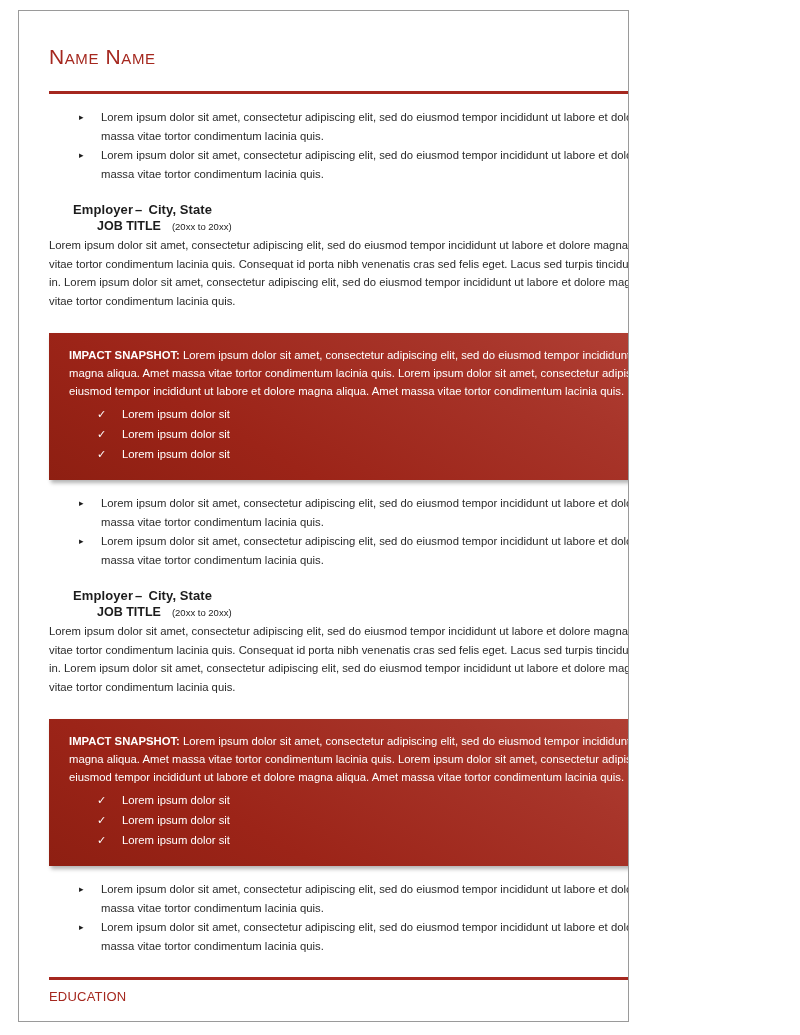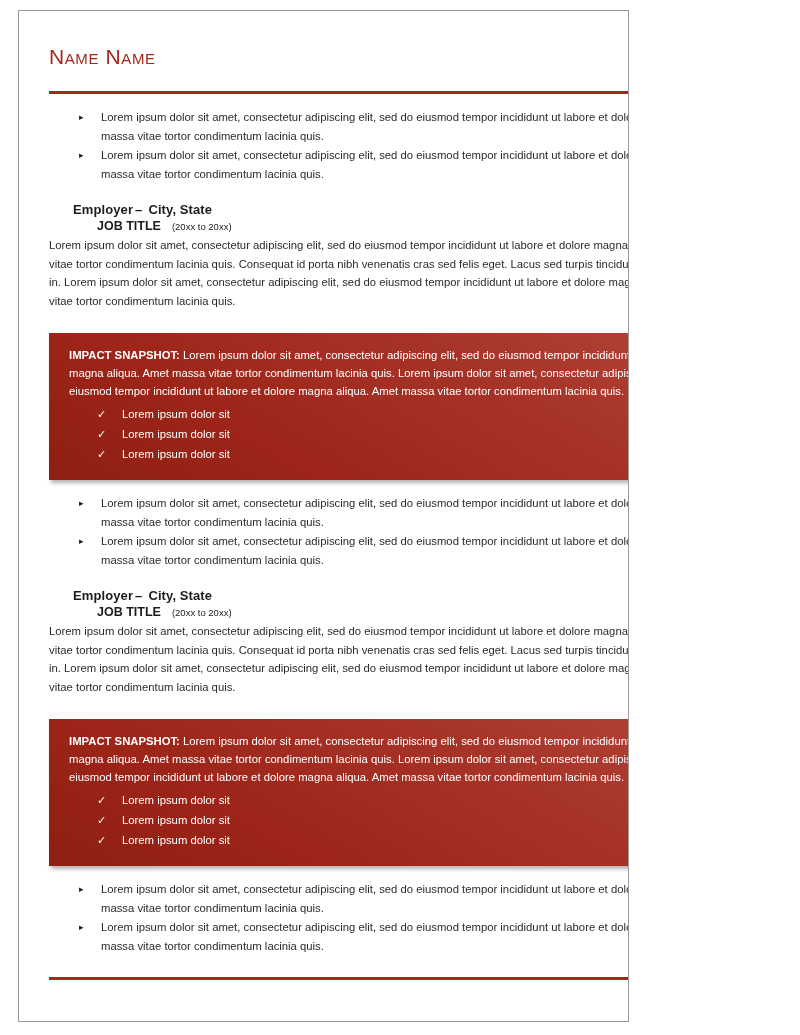--- a/index.html
+++ b/index.html
@@ -280,15 +280,16 @@
           <span>Lorem ipsum dolor sit amet, consectetur adipiscing elit, sed do eiusmod tempor incididunt ut labore et dolore magna aliqua. Amet massa vitae tortor condimentum lacinia quis.</span>
         </li>
         <li>
           <span class="tri">▸</span>
           <span>Lorem ipsum dolor sit amet, consectetur adipiscing elit, sed do eiusmod tempor incididunt ut labore et dolore magna aliqua. Amet massa vitae tortor condimentum lacinia quis.</span>
         </li>
       </ul>
     </div>
 
     <div class="rule-education"></div>
+    <div class="section-title">EDUCATION</div>
 
   </div>
 </div>
 
 </body></html>

